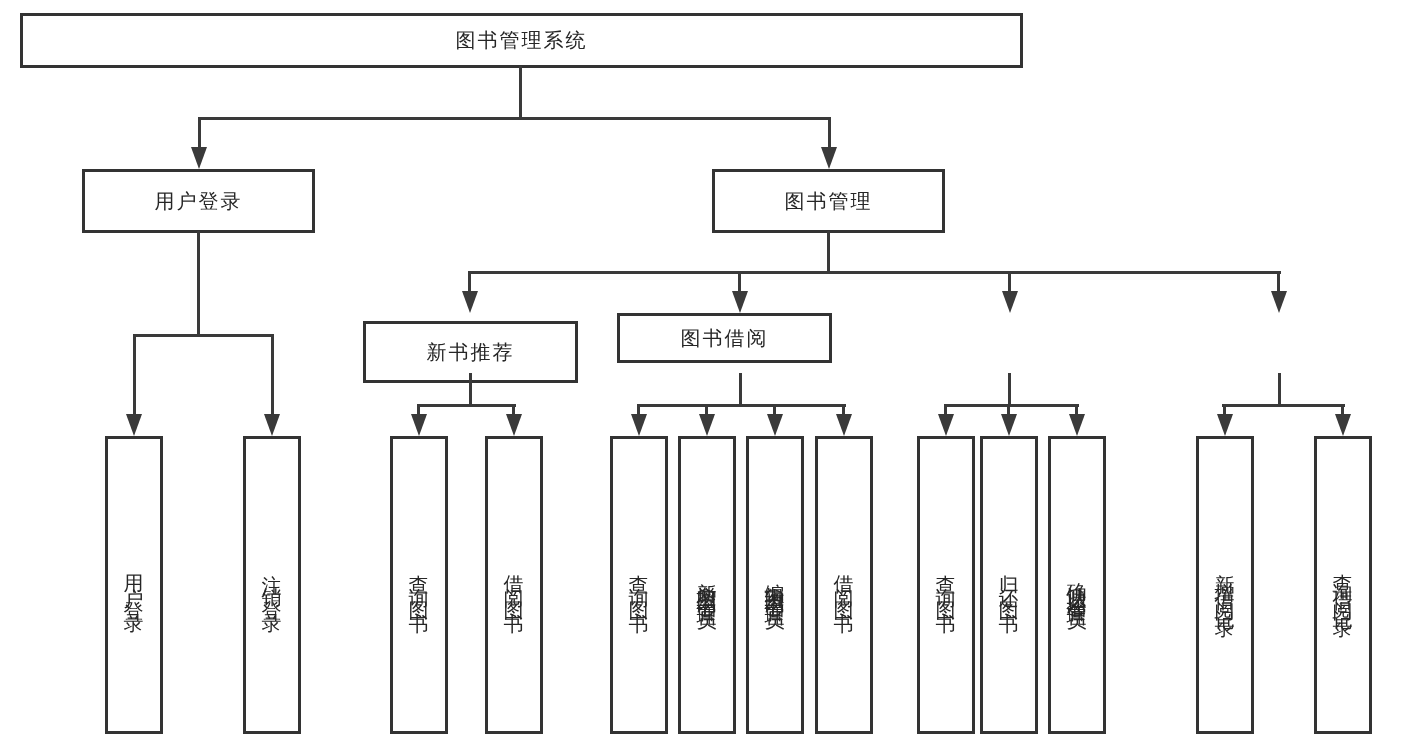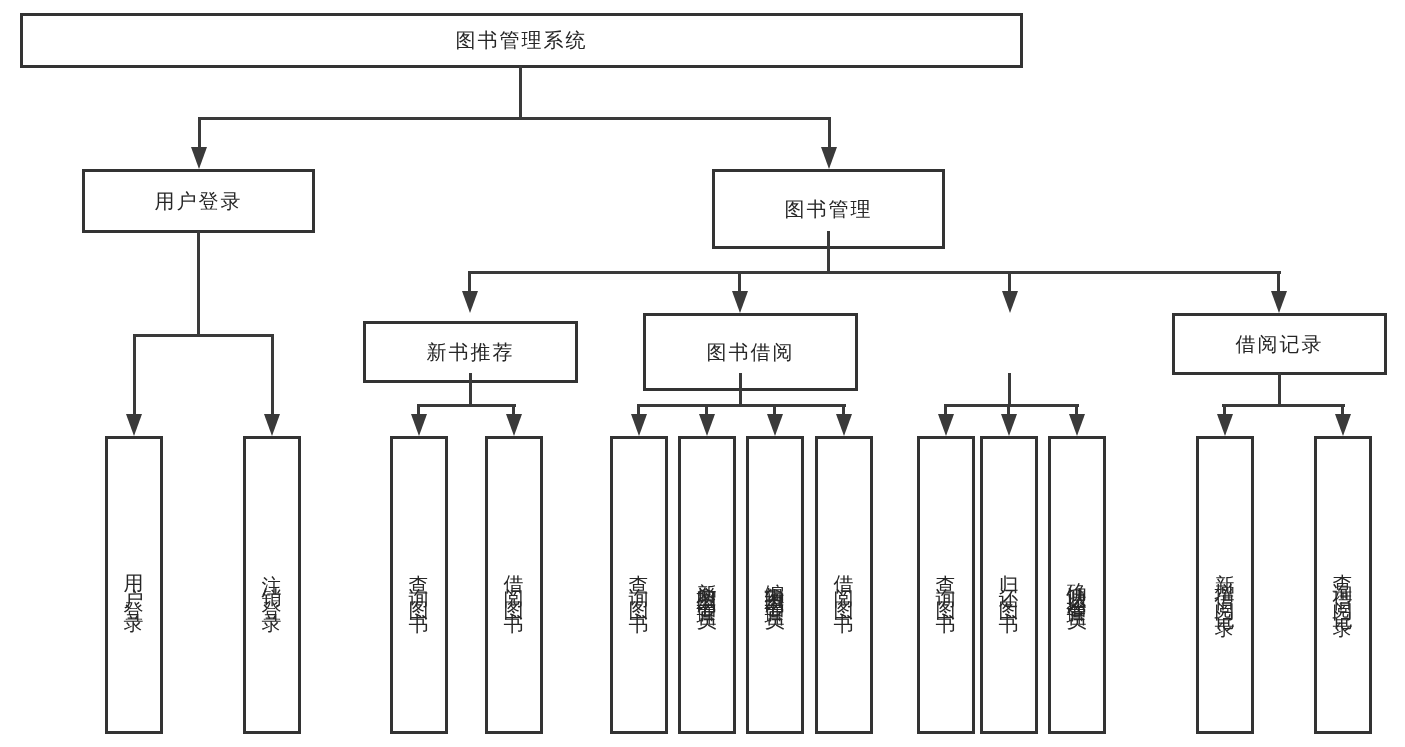--- a/index.html
+++ b/index.html
@@ -65,21 +65,21 @@
   <div class="vline" style="left:519px; top:66px; height:53px"></div>
   <div class="hline" style="left:198px; top:117px; width:633px"></div>
   <div class="vline" style="left:198px; top:117px; height:34px"></div>
   <div class="ahead" style="left:191px; top:147px"></div>
   <div class="vline" style="left:828px; top:117px; height:34px"></div>
   <div class="ahead" style="left:821px; top:147px"></div>
 
   <div class="node hnode" style="left:82px; top:169px; width:233px; height:64px">
     <span>用户登录</span>
   </div>
-  <div class="node hnode" style="left:712px; top:169px; width:233px; height:80px">
+  <div class="node hnode" style="left:712px; top:169px; width:233px; height:64px">
     <span>图书管理</span>
   </div>
 
   <div class="vline" style="left:197px; top:231px; height:105px"></div>
   <div class="hline" style="left:133px; top:334px; width:141px"></div>
   <div class="vline" style="left:133px; top:334px; height:84px"></div>
   <div class="ahead" style="left:126px; top:414px"></div>
   <div class="vline" style="left:271px; top:334px; height:84px"></div>
   <div class="ahead" style="left:264px; top:414px"></div>
 
@@ -90,25 +90,22 @@
   <div class="vline" style="left:738px; top:271px; height:24px"></div>
   <div class="ahead" style="left:732px; top:291px"></div>
   <div class="vline" style="left:1008px; top:271px; height:24px"></div>
   <div class="ahead" style="left:1002px; top:291px"></div>
   <div class="vline" style="left:1277px; top:271px; height:24px"></div>
   <div class="ahead" style="left:1271px; top:291px"></div>
 
   <div class="node hnode" style="left:363px; top:321px; width:215px; height:62px">
     <span>新书推荐</span>
   </div>
-  <div class="node hnode" style="left:643px; top:313px; width:215px; height:78px">
+  <div class="node hnode" style="left:617px; top:313px; width:215px; height:50px">
     <span>图书借阅</span>
-  </div>
-  <div class="node hnode" style="left:1172px; top:313px; width:215px; height:62px">
-    <span>借阅记录</span>
   </div>
 
   <div class="vline" style="left:469px; top:373px; height:33px"></div>
   <div class="hline" style="left:417px; top:404px; width:99px"></div>
   <div class="vline" style="left:417px; top:404px; height:12px"></div>
   <div class="ahead" style="left:411px; top:414px"></div>
   <div class="vline" style="left:512px; top:404px; height:12px"></div>
   <div class="ahead" style="left:506px; top:414px"></div>
 
   <div class="vline" style="left:739px; top:373px; height:33px"></div>

